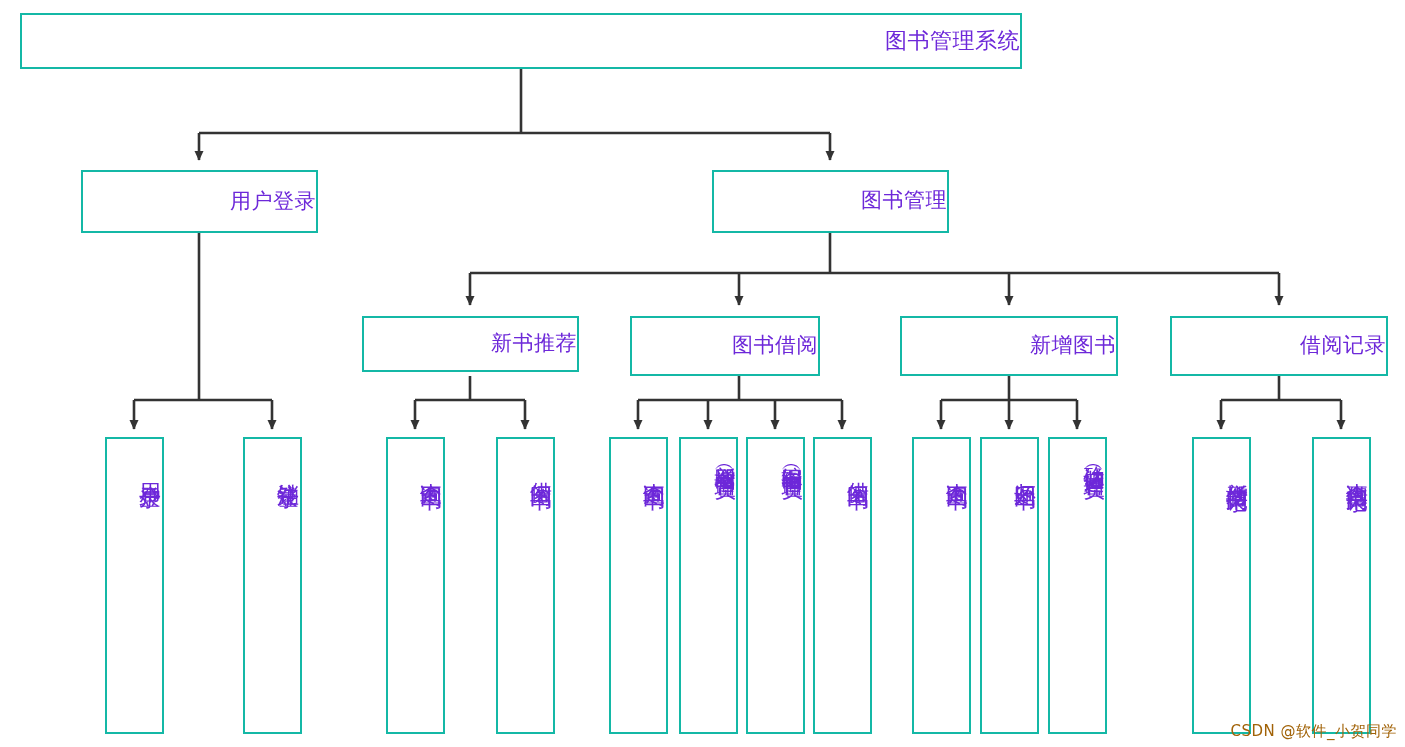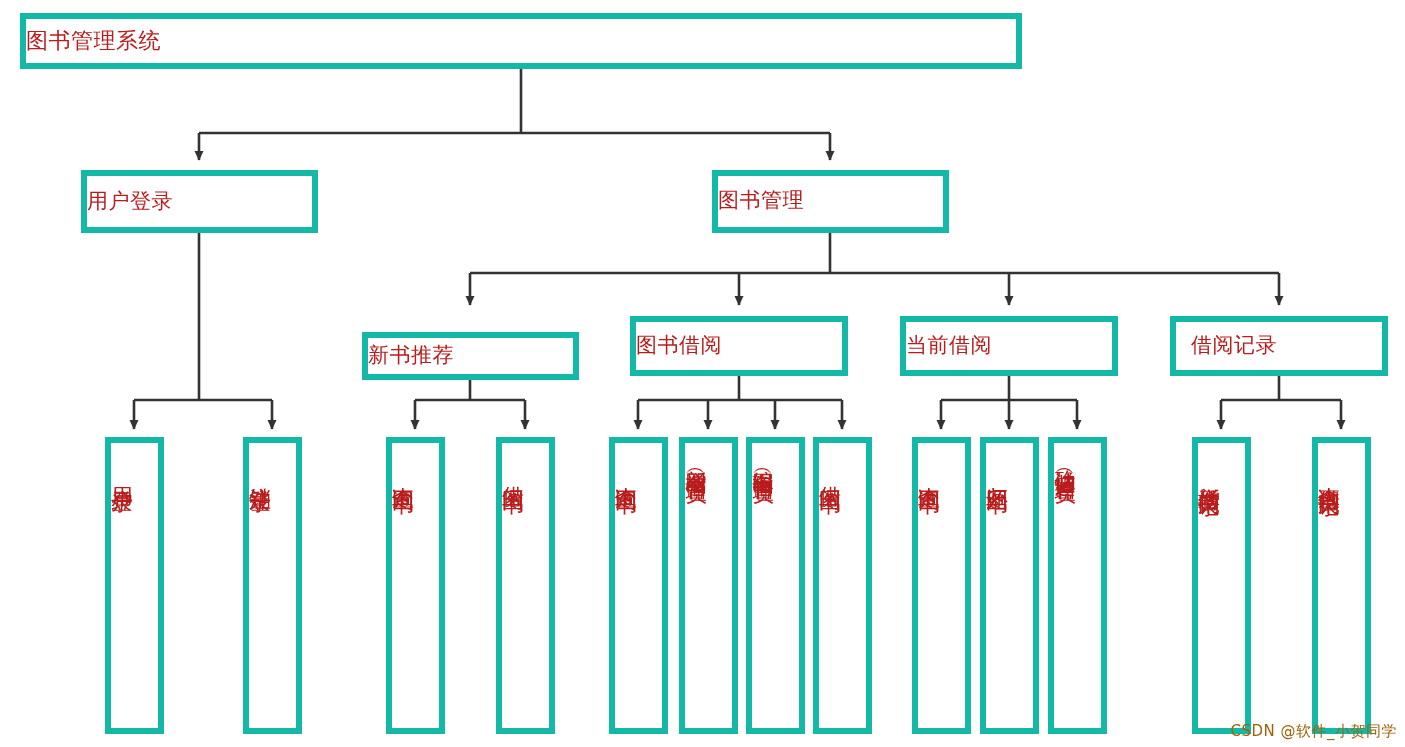--- a/index.html
+++ b/index.html
@@ -22,25 +22,25 @@
     left: 0;
     top: 0;
     width: 1405px;
     height: 747px;
     pointer-events: none;
   }
   .node {
     position: absolute;
     box-sizing: border-box;
     background: #ffffff;
-    border: 6px solid #14b8a6;
+    border: 2px solid #14b8a6;
     display: flex;
     align-items: center;
-    justify-content: flex-start;
-    color: #b91c1c;
+    justify-content: flex-end;
+    color: #6d28d9;
     z-index: 2;
   }
   .node .label {
     display: block;
     text-align: center;
     line-height: 1.22;
     letter-spacing: 0.5px;
   }
   .node.horizontal .label {
     font-size: 21px;
@@ -132,28 +132,28 @@
     <span class="label">图书管理系统</span>
   </div>
 
   <div class="node horizontal" style="left:81px; top:170px; width:237px; height:63px;">
     <span class="label">用户登录</span>
   </div>
   <div class="node horizontal" style="left:712px; top:170px; width:237px; height:63px;font-family:Liberation Mono, monospace;">
     <span class="label">图书管理</span>
   </div>
 
-  <div class="node horizontal" style="left:362px; top:316px; width:217px; height:48px;margin-top:16px;">
+  <div class="node horizontal" style="left:362px; top:316px; width:217px; height:56px;">
     <span class="label">新书推荐</span>
   </div>
-  <div class="node horizontal" style="left:630px; top:316px; width:218px; height:60px;">
+  <div class="node horizontal" style="left:630px; top:316px; width:190px; height:60px;">
     <span class="label">图书借阅</span>
   </div>
   <div class="node horizontal" style="left:900px; top:316px; width:218px; height:60px;">
-    <span class="label">当前借阅</span>
+    <span class="label">新增图书</span>
   </div>
   <div class="node horizontal" style="left:1170px; top:316px; width:218px; height:60px;padding-left:15px;">
     <span class="label">借阅记录</span>
   </div>
 
   <div class="node vertical" style="left:105px; top:437px; width:59px; height:297px;">
     <span class="label">用户登录</span>
   </div>
   <div class="node vertical" style="left:243px; top:437px; width:59px; height:297px;">
     <span class="label">注销登录</span>

